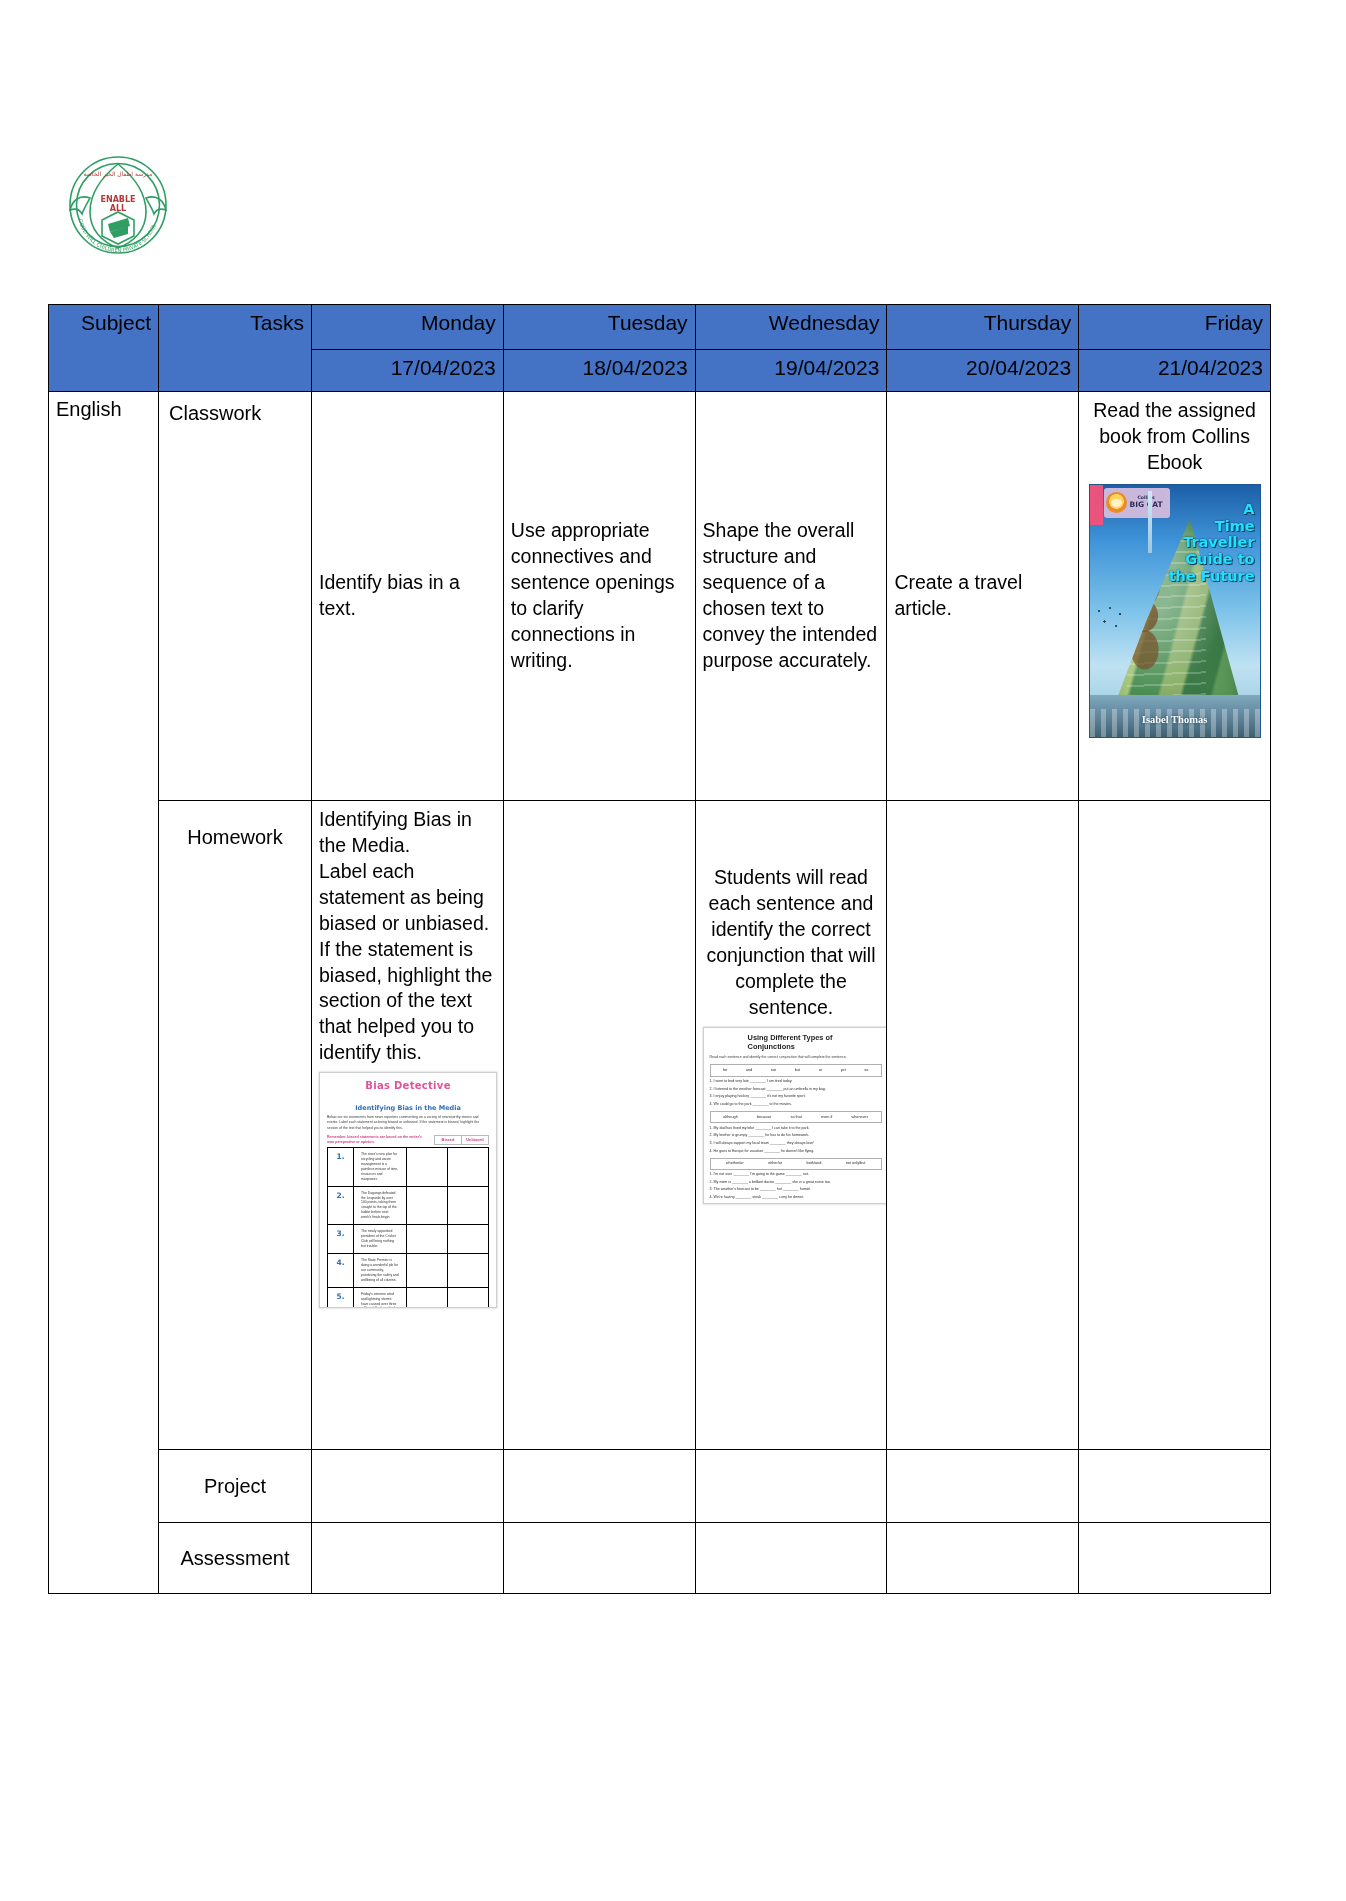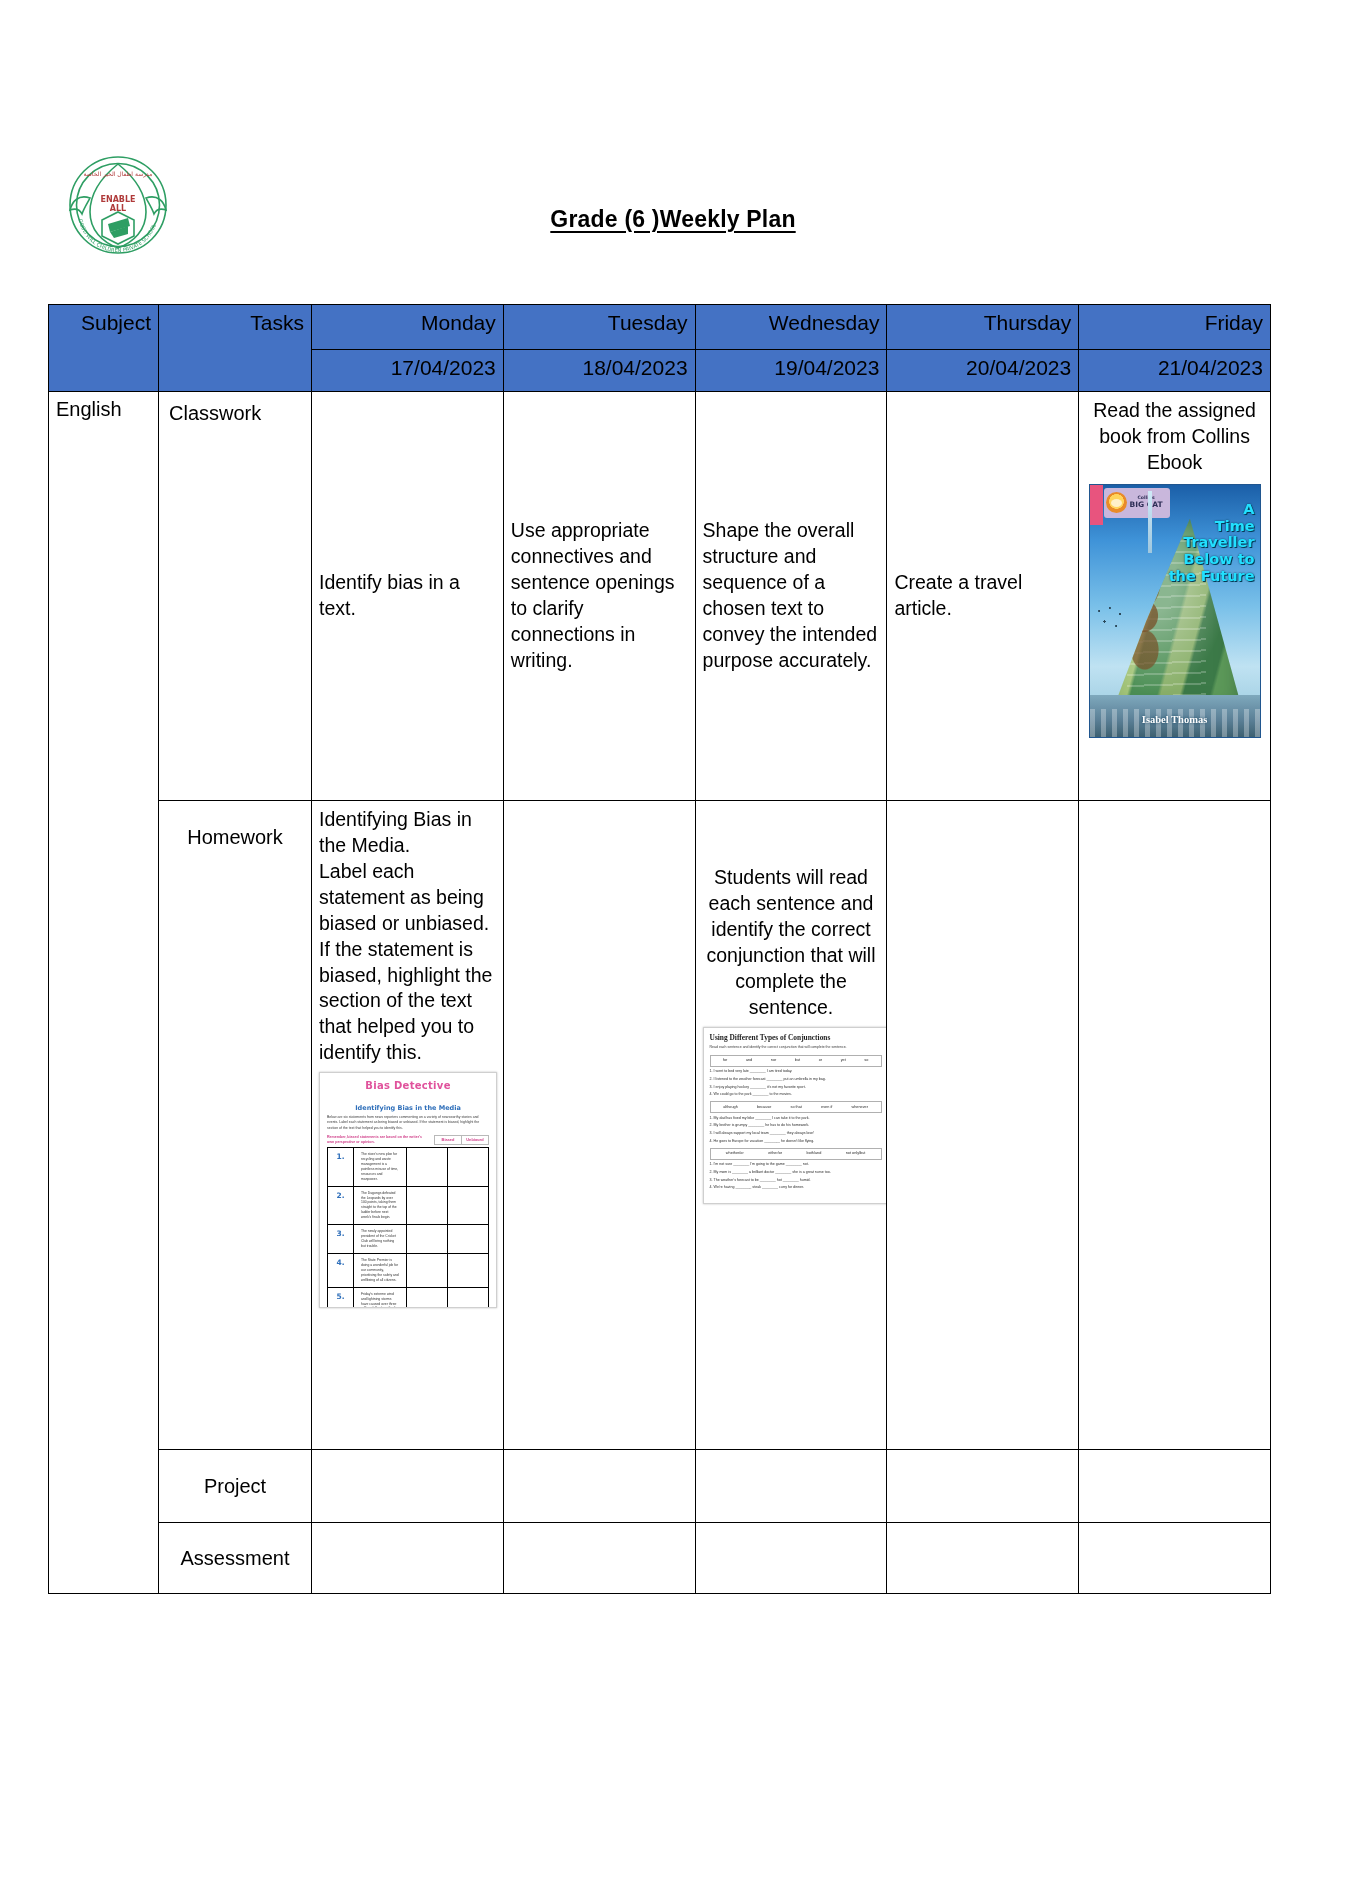--- a/index.html
+++ b/index.html
@@ -286,21 +286,22 @@
     font-size: 6.5px;
     font-weight: bold;
     color: #2f6fba;
     margin-top: 11px;
     font-family: "DejaVu Sans", sans-serif;
   }
   .ws-conj .ws-ch {
     font-size: 7.4px;
     font-weight: bold;
     color: #1d1d1d;
-    font-family: Liberation Serif, serif;
+    font-family: Liberation Sans, sans-serif;
+    margin-left: 38px;
   }
   .ws-sub {
     font-size: 3.5px;
     color: #3a3a3a;
     line-height: 1.5;
     margin-top: 3px;
   }
   .ws-note {
     font-size: 3.6px;
     color: #d0408a;
@@ -376,23 +377,20 @@
         <text x="60" y="52" text-anchor="middle" font-family="DejaVu Sans, sans-serif" font-size="8" font-weight="bold" fill="#b03a3a">ENABLE</text>
         <text x="60" y="61" text-anchor="middle" font-family="DejaVu Sans, sans-serif" font-size="8" font-weight="bold" fill="#b03a3a">ALL</text>
         <text x="60" y="26" text-anchor="middle" font-family="DejaVu Sans, sans-serif" font-size="6" fill="#b03a3a">مدرسة اطفال الخير الخاصة</text>
         <path id="ringpath" d="M 20 62 A 40 40 0 0 0 100 62" fill="none"></path>
         <text font-family="DejaVu Sans, sans-serif" font-size="5.2" fill="#2e9e63">
           <textPath href="#ringpath" startOffset="6%">GOOD WILL CHILDREN PRIVATE SCHOOL</textPath>
         </text>
       </svg>
     </div>
 
-    <div class="doc-title">
-      <span class="ul">Grade (6   )Weekly Plan</span>
-    </div>
   </div>
 
   <div class="plan-wrap">
   <table class="plan">
     <colgroup>
       <col class="c-subject">
           <col class="c-tasks">
       <col class="c-day">
           <col class="c-day">
           <col class="c-day">
@@ -463,21 +461,21 @@
                   <span>BIG CAT</span>
                 </div>
               </div>
               <div class="bc-spire"></div>
               <div class="bc-birds"></div>
               <div class="bc-tower"></div>
               <div class="bc-city"></div>
               <div class="bc-title">
                 <div>A</div>
                 <div>Time Traveller</div>
-                <div>Below to</div>
+                <div>Guide to</div>
                 <div>the Future</div>
               </div>
               <div class="bc-author">Isabel Thomas</div>
             </div>
           </div>
         </td>
       </tr>
 
       <tr class="row-homework">
         <td class="task-cell homework">Homework</td>

